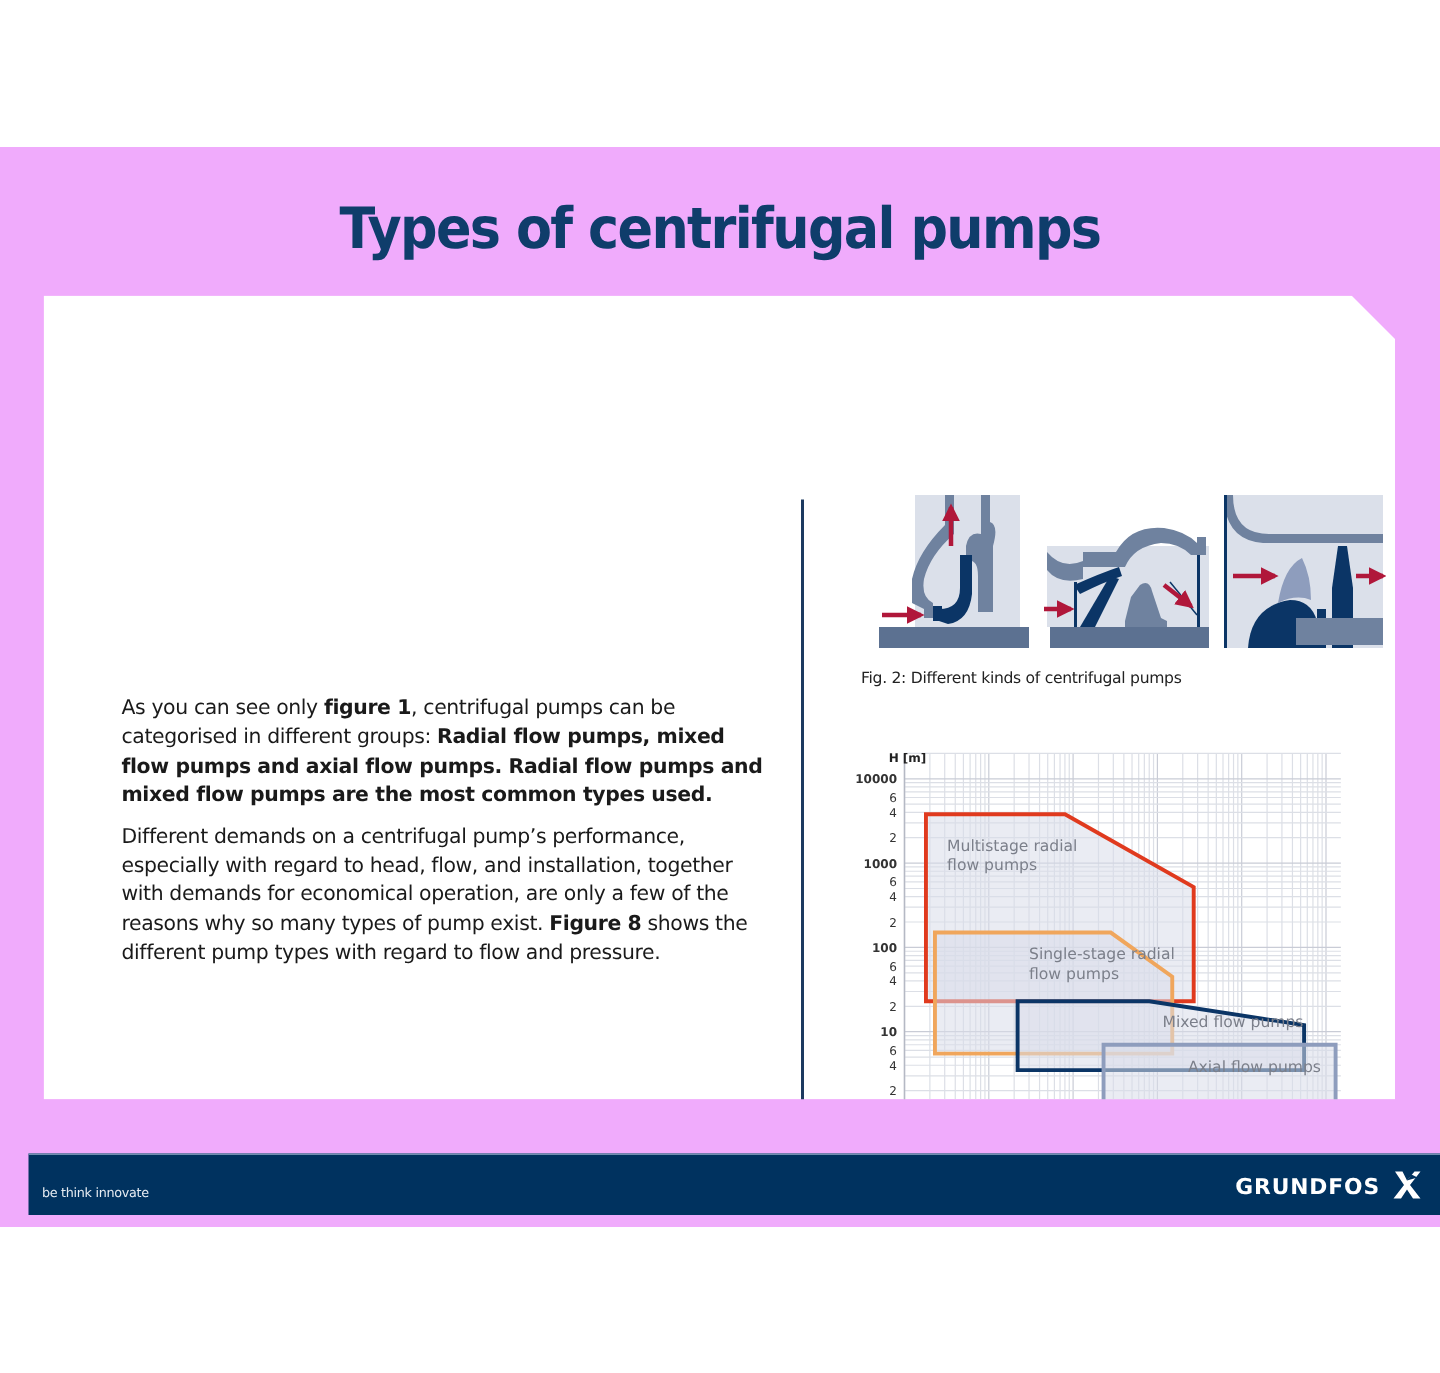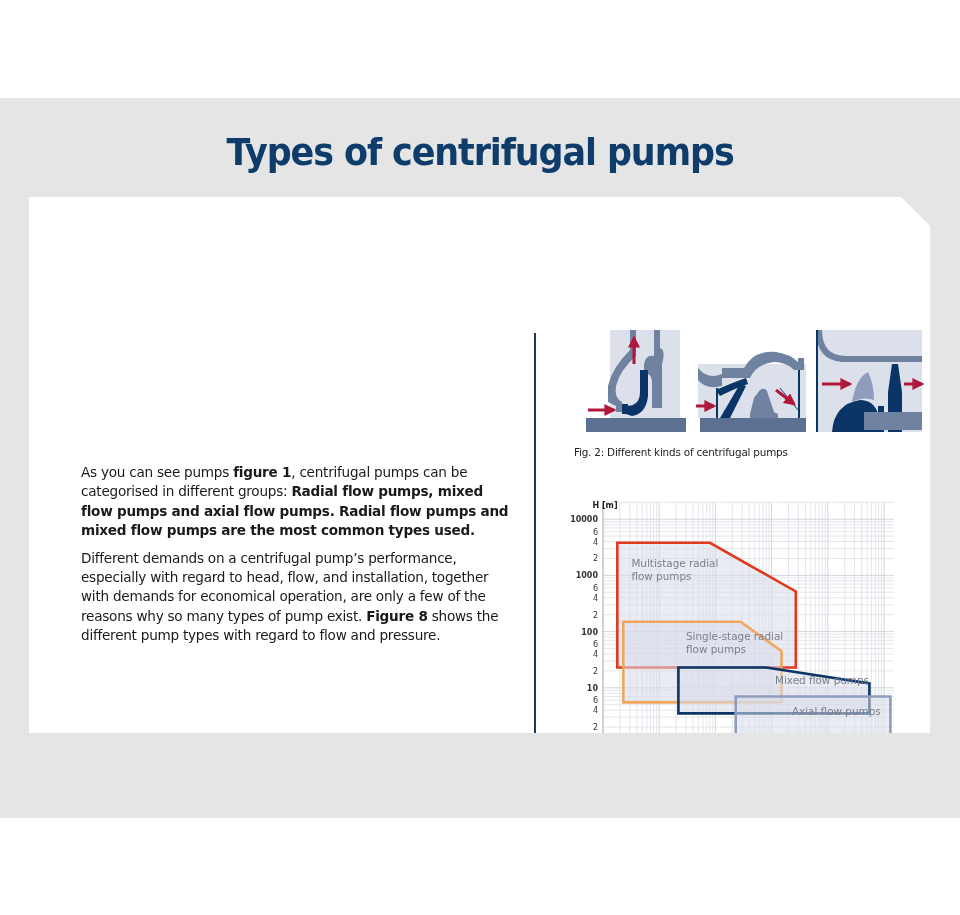--- a/index.html
+++ b/index.html
@@ -1,21 +1,21 @@
 <!DOCTYPE html>
 <html><head>
 <meta charset="utf-8">
 <style>
   html, body { margin: 0; padding: 0; }
   body {
     width: 960px; height: 915px; background: #ffffff; position: relative; overflow: hidden;
     font-family: "Liberation Sans", "DejaVu Sans", sans-serif;
   }
   .slide {
-    position: absolute; left: 0; top: 98px; width: 960px; height: 720px; background: #e5e5e5;
+    position: absolute; left: 0; top: 98px; width: 960px; height: 720px; background: #f0abfc;
   }
   .title {
     position: absolute; left: 0; top: 32px; width: 960px; text-align: center;
     font-family: "DejaVu Sans", sans-serif; font-weight: bold; font-size: 38px;
     letter-spacing: -1.2px; color: #0f3d6b; transform: scaleX(0.92);
   }
   .card {
     position: absolute; left: 29px; top: 99px; width: 901px; height: 536px; background: #ffffff;
     clip-path: polygon(0 0, 872px 0, 901px 29px, 901px 100%, 0 100%);
   }
@@ -52,21 +52,21 @@
   .logo-mark { position: absolute; right: 11px; top: 9px; width: 22px; height: 22px; }
 </style>
 </head>
 <body>
 
 <div class="slide">
   <div class="title">Types of centrifugal pumps</div>
 
   <div class="card">
     <div class="body-text">
-      <p><span>As you can see pumps </span><b>figure 1</b><span>, centrifugal pumps can be categorised in different groups: </span><b>Radial flow pumps, mixed flow pumps and axial flow pumps. Radial flow pumps and mixed flow pumps are the most common types used.</b></p>
+      <p><span>As you can see only </span><b>figure 1</b><span>, centrifugal pumps can be categorised in different groups: </span><b>Radial flow pumps, mixed flow pumps and axial flow pumps. Radial flow pumps and mixed flow pumps are the most common types used.</b></p>
       <p><span>Different demands on a centrifugal pump’s performance, especially with regard to head, flow, and installation, together with demands for economical operation, are only a few of the reasons why so many types of pump exist. </span><b>Figure 8</b><span> shows the different pump types with regard to flow and pressure.</span></p>
     </div>
 
     <div class="divider"></div>
 
     <svg class="pumps" viewBox="0 0 342 110">
       <defs>
         <marker id="ah" viewBox="0 0 10 10" refX="8" refY="5" markerWidth="4" markerHeight="4" orient="auto">
           <path d="M0,0 L10,5 L0,10 z" fill="#b0173a"></path>
         </marker>
@@ -250,13 +250,21 @@
           <text x="219.51788575631576" y="258" font-size="8" font-weight="normal" fill="#333" text-anchor="middle" font-family="DejaVu Sans, sans-serif">2</text>
           <text x="236.4357715126315" y="258" font-size="8" font-weight="normal" fill="#333" text-anchor="middle" font-family="DejaVu Sans, sans-serif">4</text>
           <text x="246.3321002715608" y="258" font-size="8" font-weight="normal" fill="#333" text-anchor="middle" font-family="DejaVu Sans, sans-serif">6</text>
           <text x="258.8" y="258" font-size="8" font-weight="bold" fill="#333" text-anchor="middle" font-family="DejaVu Sans, sans-serif">10000</text>
           <text x="315" y="258" font-size="8" font-weight="bold" fill="#333" text-anchor="middle" font-family="DejaVu Sans, sans-serif">100000</text>
         </g>
       </svg>
     <div class="caption cap3">Fig. 3: Flow and head for different types of centrifugal pumps</div>
   </div>
 
+  <div class="footer">
+    <div class="tagline">be think innovate</div>
+    <div class="logo">GRUNDFOS</div>
+    <svg class="logo-mark" viewBox="0 0 22 22">
+      <path d="M3 2 L8 2 L11 8 L16 2 L20 2 L13 11 L20 20 L15 20 L11 14 L7 20 L2 20 L9 11 Z" fill="#ffffff"></path>
+      <path d="M11 8 L14 4 L18 6 Z" fill="#00325f"></path>
+    </svg>
+  </div>
 </div>
 
 </body></html>

